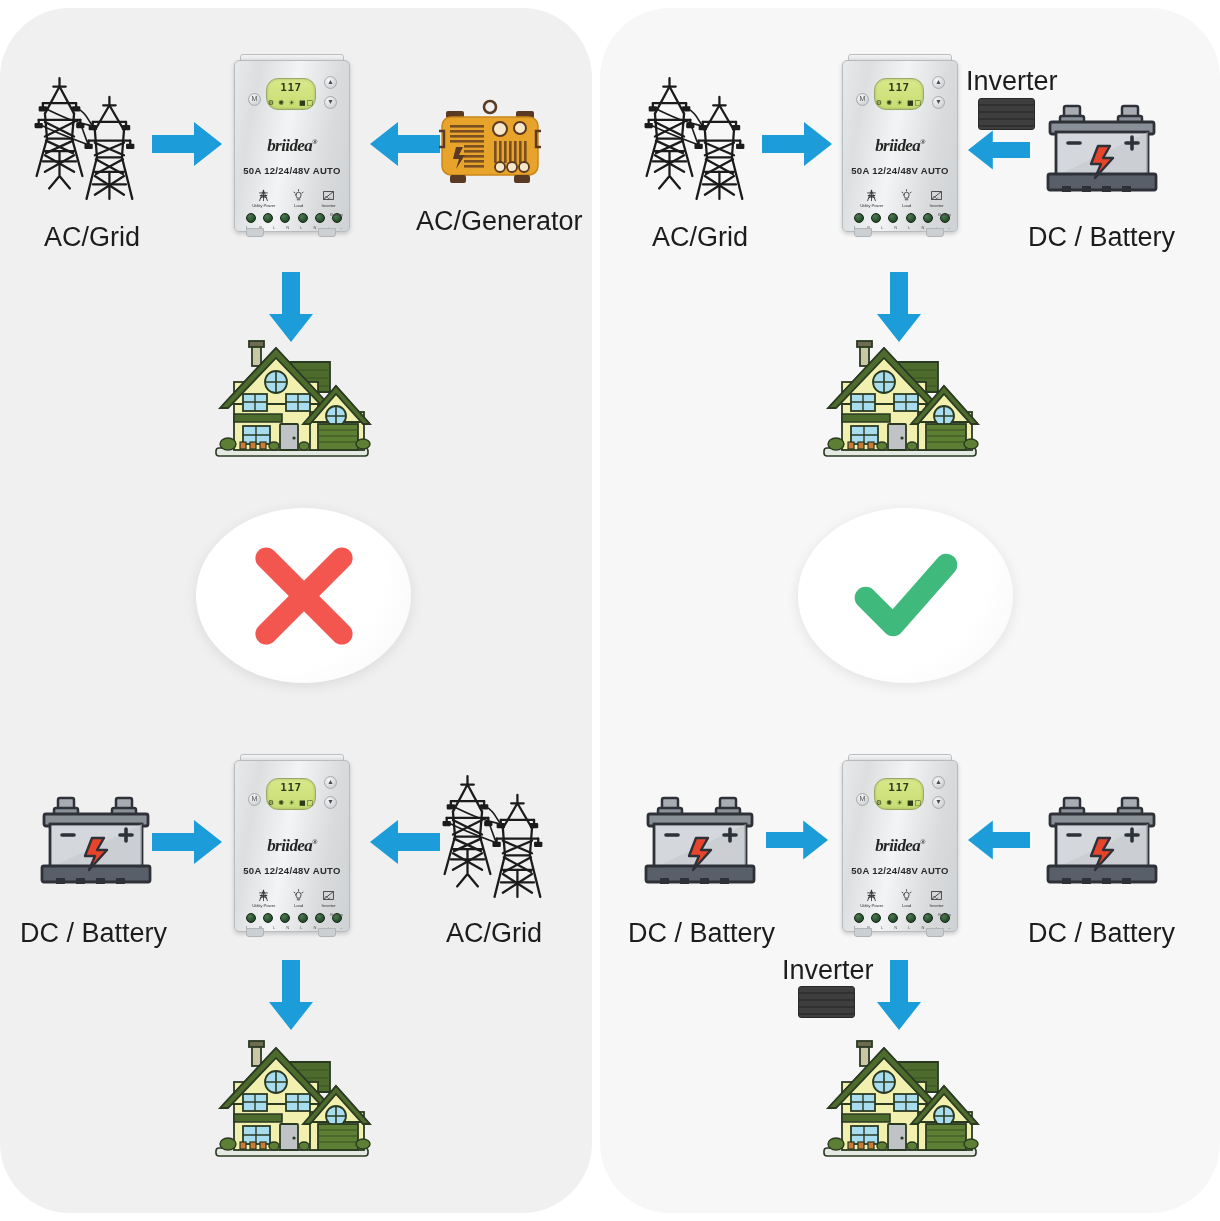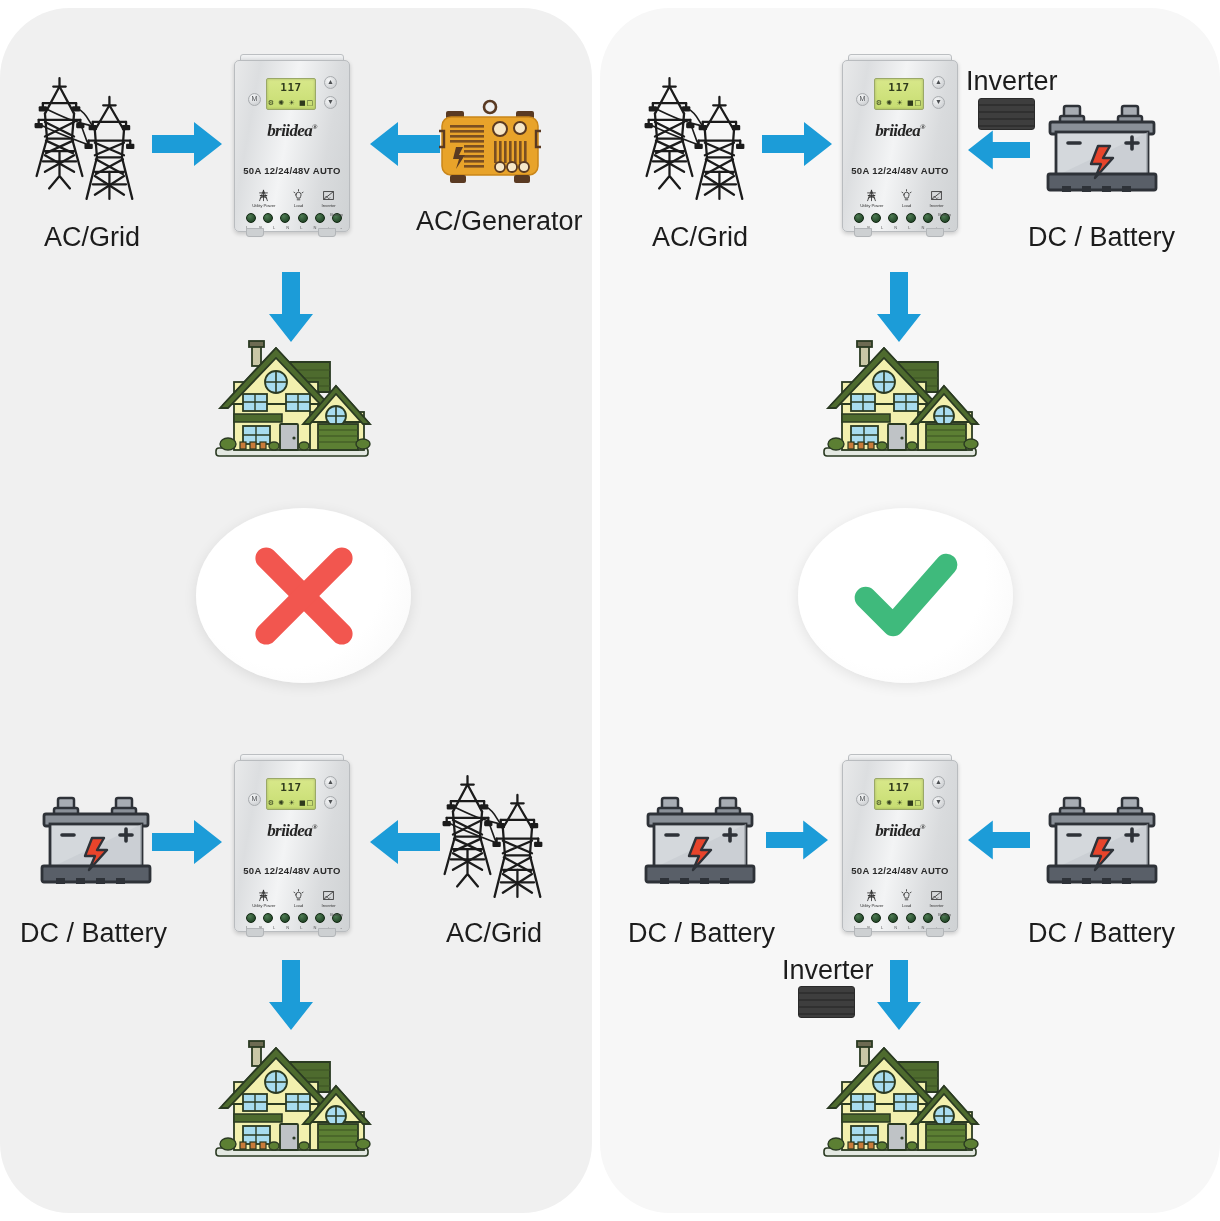--- a/index.html
+++ b/index.html
@@ -23,36 +23,36 @@
      background:linear-gradient(100deg,#e8e9ea 0%,#dcdee0 18%,#f3f4f5 45%,#d9dbdd 75%,#cfd2d4 100%);
      border:1px solid #b9bcbf;border-radius:5px;
      box-shadow:0 2px 4px rgba(0,0,0,.18);}
   .dev-top{position:absolute;left:10px;top:2px;width:102px;height:9px;
      background:linear-gradient(#f4f5f6,#d4d6d8);border:1px solid #bcbfc2;border-radius:3px 3px 0 0;}
   .dev-foot{position:absolute;bottom:0px;width:16px;height:7px;
      background:#cdd0d2;border:1px solid #b2b5b8;border-radius:0 0 3px 3px;}
   .dev-foot.l{left:16px;} .dev-foot.r{right:16px;}
 
   .lcd{position:absolute;left:31px;top:17px;width:48px;height:30px;
-     background:linear-gradient(#d8e88a,#c7dd72);border:1px solid #9aa868;border-radius:2px;
+     background:linear-gradient(#d8e88a,#c7dd72);border:1px solid #9aa868;border-radius:12px;
      box-shadow:inset 0 0 3px rgba(0,0,0,.2);}
   .lcd-num{position:absolute;top:2px;left:0;width:100%;text-align:center;
      font-family:"DejaVu Sans Mono","Liberation Mono",monospace;font-size:11px;
      color:#2f3a1c;letter-spacing:.5px;font-weight:bold;}
   .lcd-icons{position:absolute;bottom:2px;left:0;width:100%;text-align:center;
      font-size:7px;color:#2f3a1c;letter-spacing:1px;font-family:"DejaVu Sans",sans-serif;}
 
   .btn-rnd{position:absolute;width:11px;height:11px;border-radius:50%;
      background:radial-gradient(circle at 35% 30%,#f6f7f8,#c3c6c9);
      border:1px solid #a9acaf;font-size:7px;line-height:10px;text-align:center;color:#4a4d50;}
   .btn-m{left:13px;top:32px;}
   .btn-up{right:12px;top:15px;}
   .btn-dn{right:12px;top:35px;}
 
-  .brand{position:absolute;left:0;top:60px;width:100%;text-align:center;
+  .brand{position:absolute;left:0;top:75px;width:100%;text-align:center;
      font-size:17px;font-weight:bold;font-style:italic;color:#262626;letter-spacing:-.6px;
      font-family:"Liberation Serif","DejaVu Serif",serif;}
   .brand sup{font-size:7px;vertical-align:super;font-style:normal;}
   .spec{position:absolute;left:0;top:104px;width:100%;text-align:center;
      font-size:9.5px;font-weight:bold;color:#2a2a2a;letter-spacing:.3px;}
 
   .icorow{position:absolute;left:9px;top:128px;width:100px;
      display:flex;justify-content:space-around;align-items:flex-end;}
   .icobox{text-align:center;}
   .icobox svg{display:block;margin:0 auto;}

